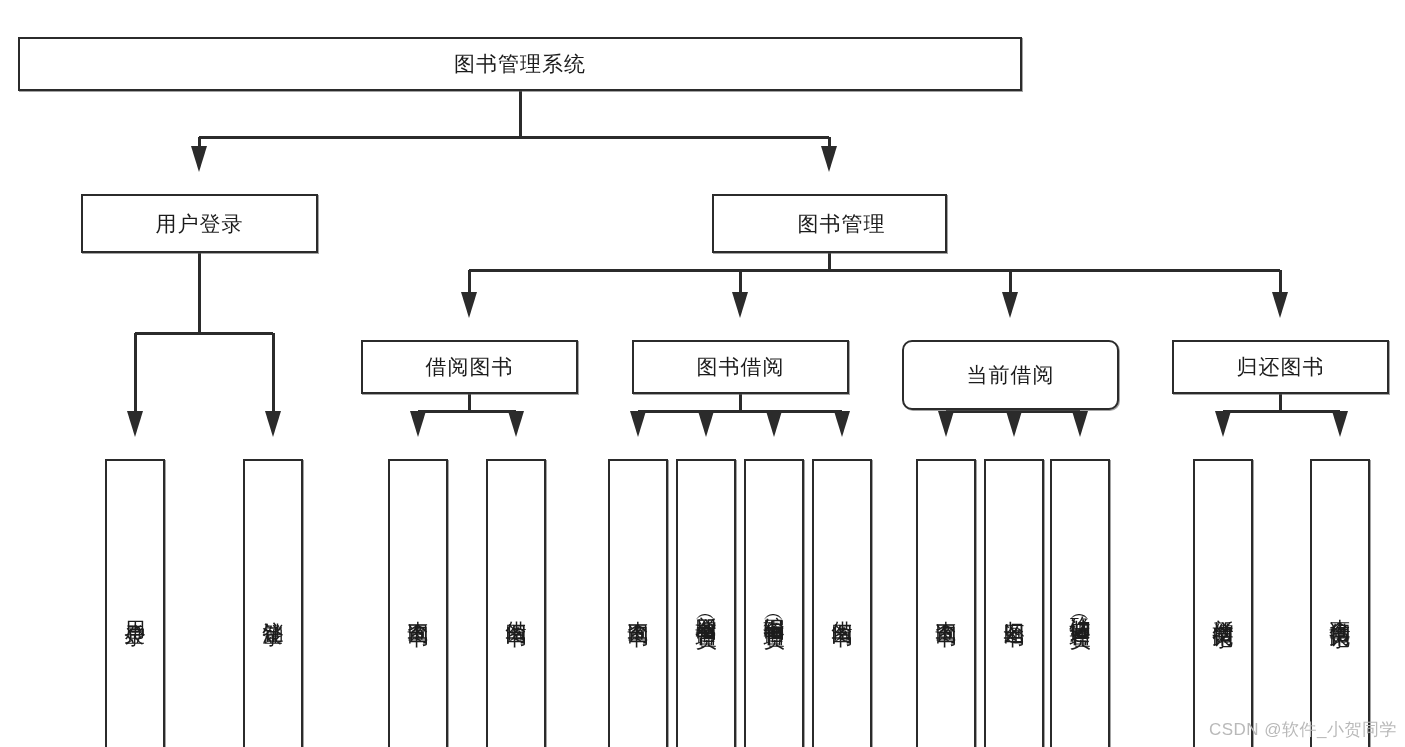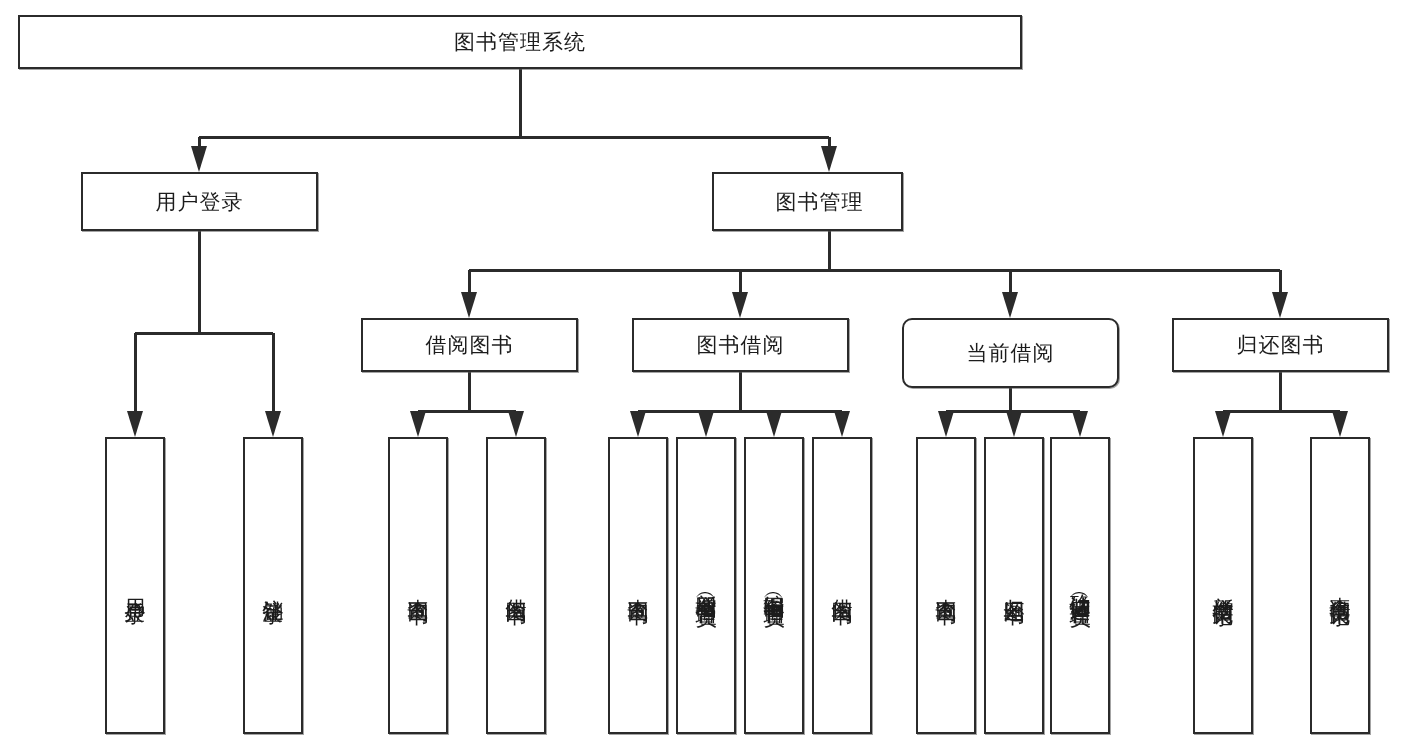--- a/index.html
+++ b/index.html
@@ -27,20 +27,21 @@
   .node {
     position: absolute;
     box-sizing: border-box;
     background: #ffffff;
     border: 2px solid #2b2b2b;
     box-shadow: 1px 1px 0 0 rgba(90,90,90,0.55);
     display: flex;
     align-items: center;
     justify-content: center;
     color: #1c1c1c;
+    margin-top: 22px;
   }
   .node.horizontal {
     font-size: 21px;
     letter-spacing: 1px;
   }
   .node.vertical {
     writing-mode: vertical-rl;
     text-orientation: upright;
     font-size: 21px;
     line-height: 1.05;
@@ -124,21 +125,21 @@
       <line x1="1340" y1="411" x2="1340" y2="411" stroke="#2b2b2b" stroke-width="3" shape-rendering="crispEdges"></line>
       <polygon points="1332,411 1348,411 1340,437" fill="#2b2b2b"></polygon>
     </svg>
   <div id="nodes">
       <div class="node horizontal" style="left: 18px; top: 15px; width: 1004px; height: 54px;">
         <span class="label">图书管理系统</span>
       </div>
       <div class="node horizontal" style="left: 81px; top: 172px; width: 237px; height: 59px;">
         <span class="label">用户登录</span>
       </div>
-      <div class="node horizontal" style="left: 712px; top: 172px; width: 191px; height: 59px; padding-left: 24px;">
+      <div class="node horizontal" style="left: 712px; top: 172px; width: 235px; height: 59px; padding-left: 24px;">
         <span class="label">图书管理</span>
       </div>
       <div class="node horizontal" style="left: 361px; top: 318px; width: 217px; height: 54px;">
         <span class="label">借阅图书</span>
       </div>
       <div class="node horizontal" style="left: 632px; top: 318px; width: 217px; height: 54px;">
         <span class="label">图书借阅</span>
       </div>
       <div class="node horizontal" style="left: 902px; top: 318px; width: 217px; height: 70px; border-radius: 10px;">
         <span class="label">当前借阅</span>
@@ -179,13 +180,14 @@
       <div class="node vertical" style="left: 1050px; top: 437px; width: 60px; height: 297px;">
         <span class="label">确认归还（管理员）</span>
       </div>
       <div class="node vertical" style="left: 1193px; top: 437px; width: 60px; height: 297px;">
         <span class="label">新增借阅记录</span>
       </div>
       <div class="node vertical" style="left: 1310px; top: 437px; width: 60px; height: 297px;">
         <span class="label">查询借阅记录</span>
       </div>
     </div>
+  <div id="watermark">CSDN @软件_小贺同学</div>
 </div>
 
 </body></html>

